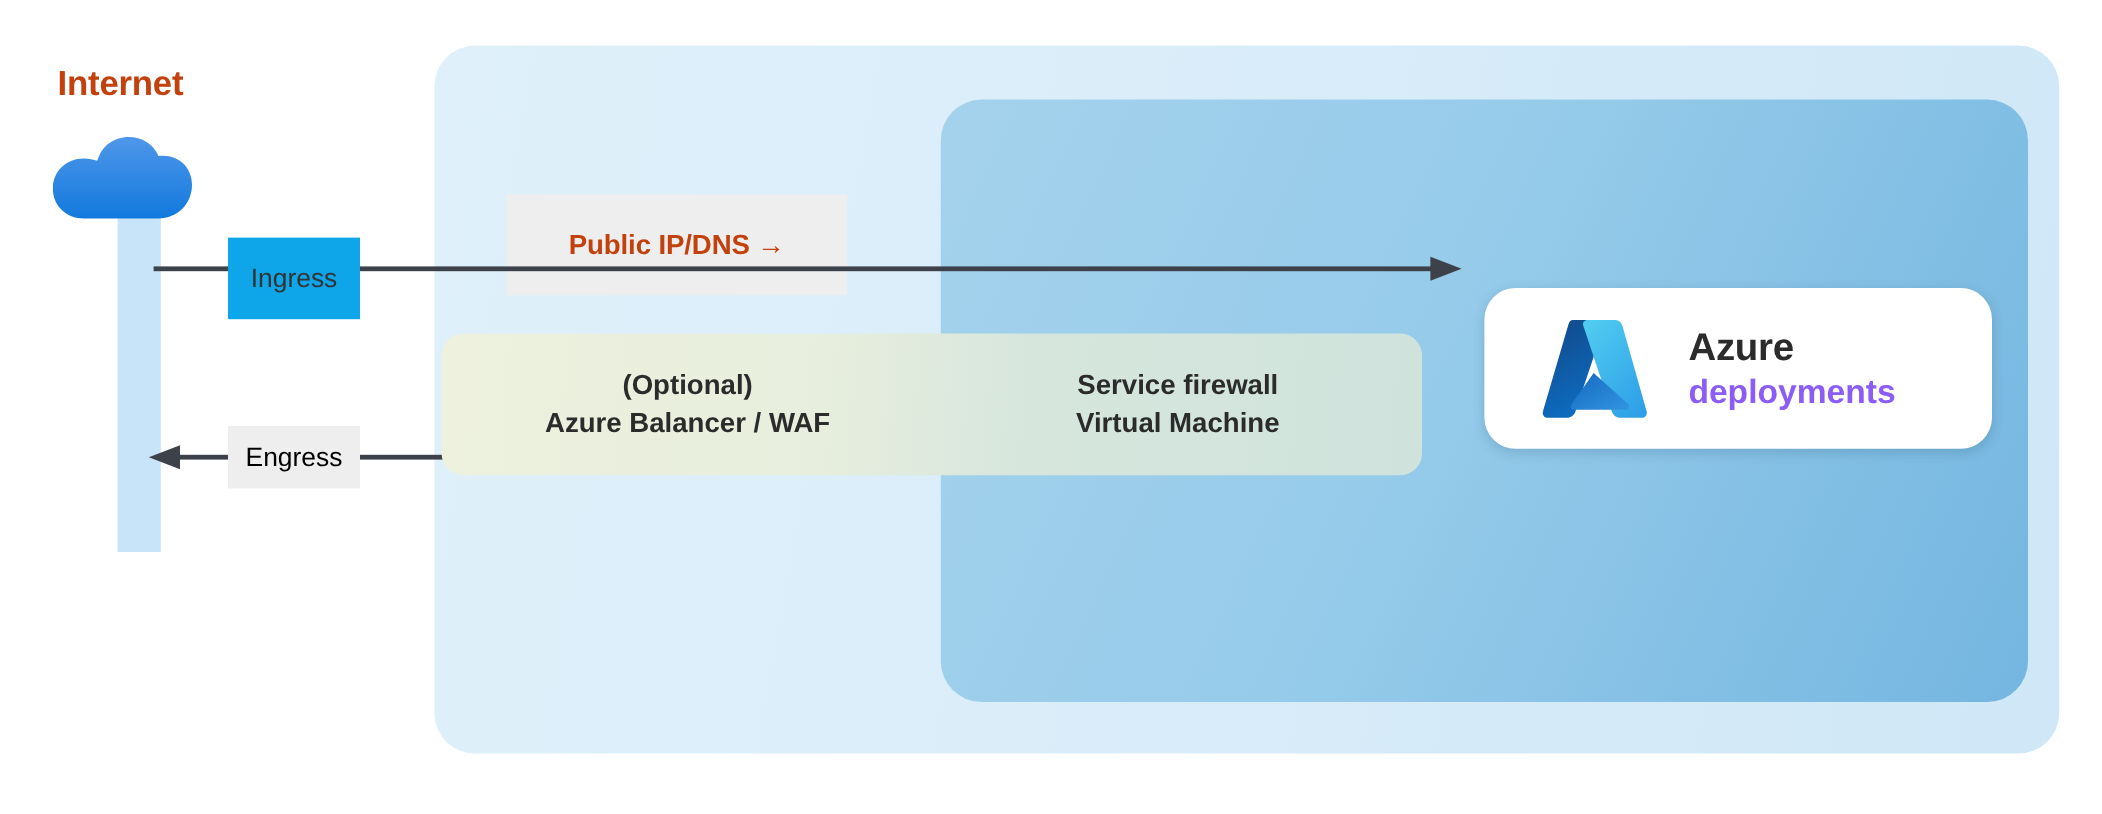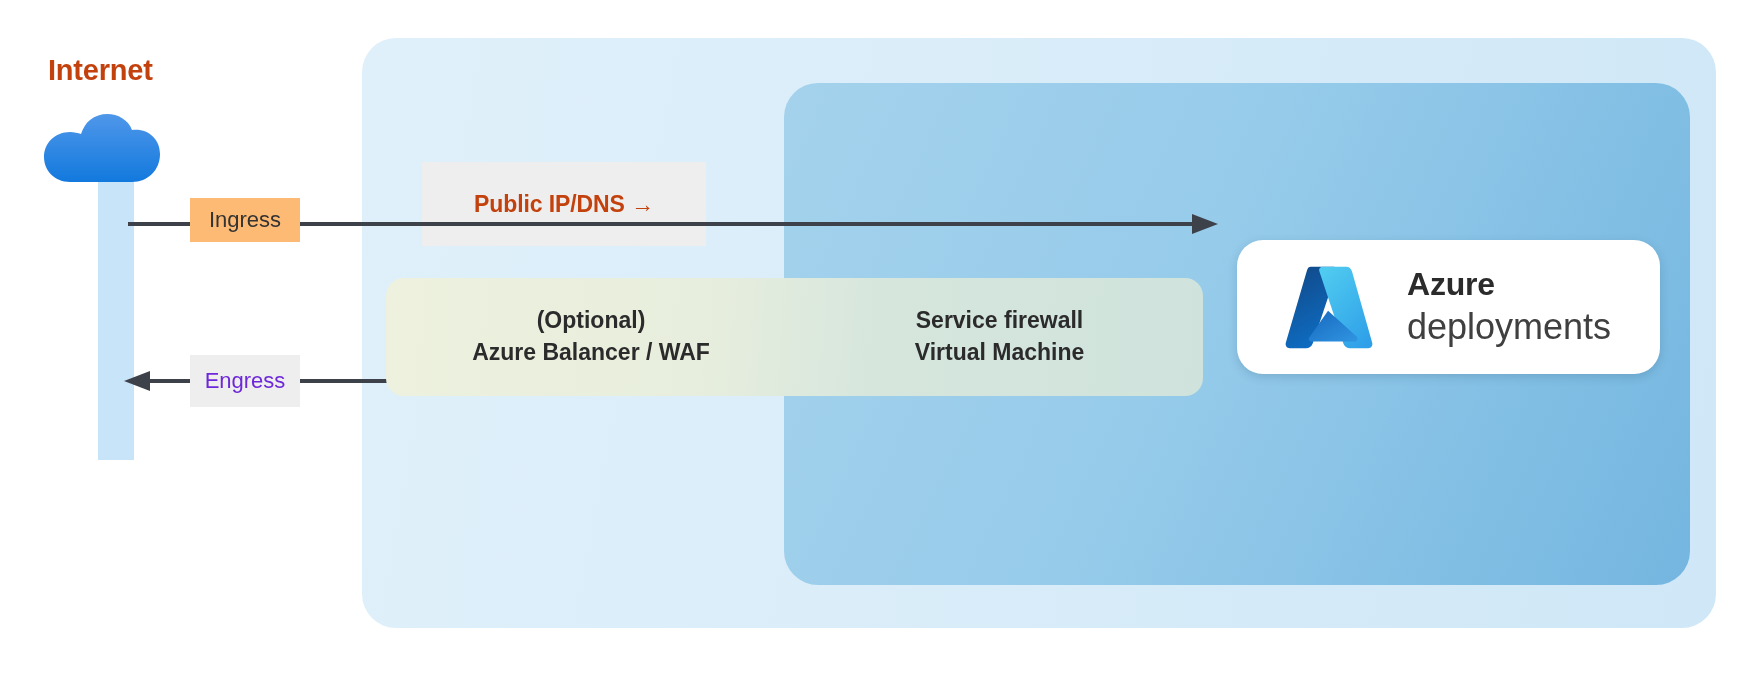--- a/index.html
+++ b/index.html
@@ -118,22 +118,22 @@
     height: 0;
     border-top: 10px solid transparent;
     border-bottom: 10px solid transparent;
     border-left: 26px solid #3d4149;
   }
   #ingress-label {
     position: absolute;
     left: 190px;
     top: 198px;
     width: 110px;
-    height: 44px;
-    background: #fdba74;
+    height: 68px;
+    background: #0ea5e9;
     display: flex;
     align-items: center;
     justify-content: center;
     font-size: 22px;
     color: #333333;
   }
 
   
   #egress-flow {
     position: absolute;
@@ -164,27 +164,27 @@
     position: absolute;
     left: 190px;
     top: 355px;
     width: 110px;
     height: 52px;
     background: #efeeee;
     display: flex;
     align-items: center;
     justify-content: center;
     font-size: 22px;
-    color: #6d28d9;
+    color: #000000;
   }
 
   
   #security-band {
     position: absolute;
-    left: 386px;
+    left: 368px;
     top: 278px;
     width: 817px;
     height: 118px;
     border-radius: 18px;
     background: linear-gradient(95deg, #edf1de 0%, #e8eedd 38%, #d6e6dd 60%, #cfe3dc 100%);
   }
   #security-band .band-cell {
     position: absolute;
     top: 0;
     height: 118px;
@@ -228,23 +228,23 @@
     justify-content: center;
   }
   #azure-card-title {
     font-size: 32px;
     font-weight: 700;
     color: #2b2b2b;
     line-height: 1.15;
     letter-spacing: -0.2px;
   }
   #azure-card-subtitle {
-    font-size: 36px;
-    font-weight: 400;
-    color: #404040;
+    font-size: 28px;
+    font-weight: 700;
+    color: #8b5cf6;
     line-height: 1.2;
     margin-top: 2px;
   }
 </style>
 </head>
 <body>
 
 <div id="diagram">
 
   <div id="azure-region-outer"></div>

